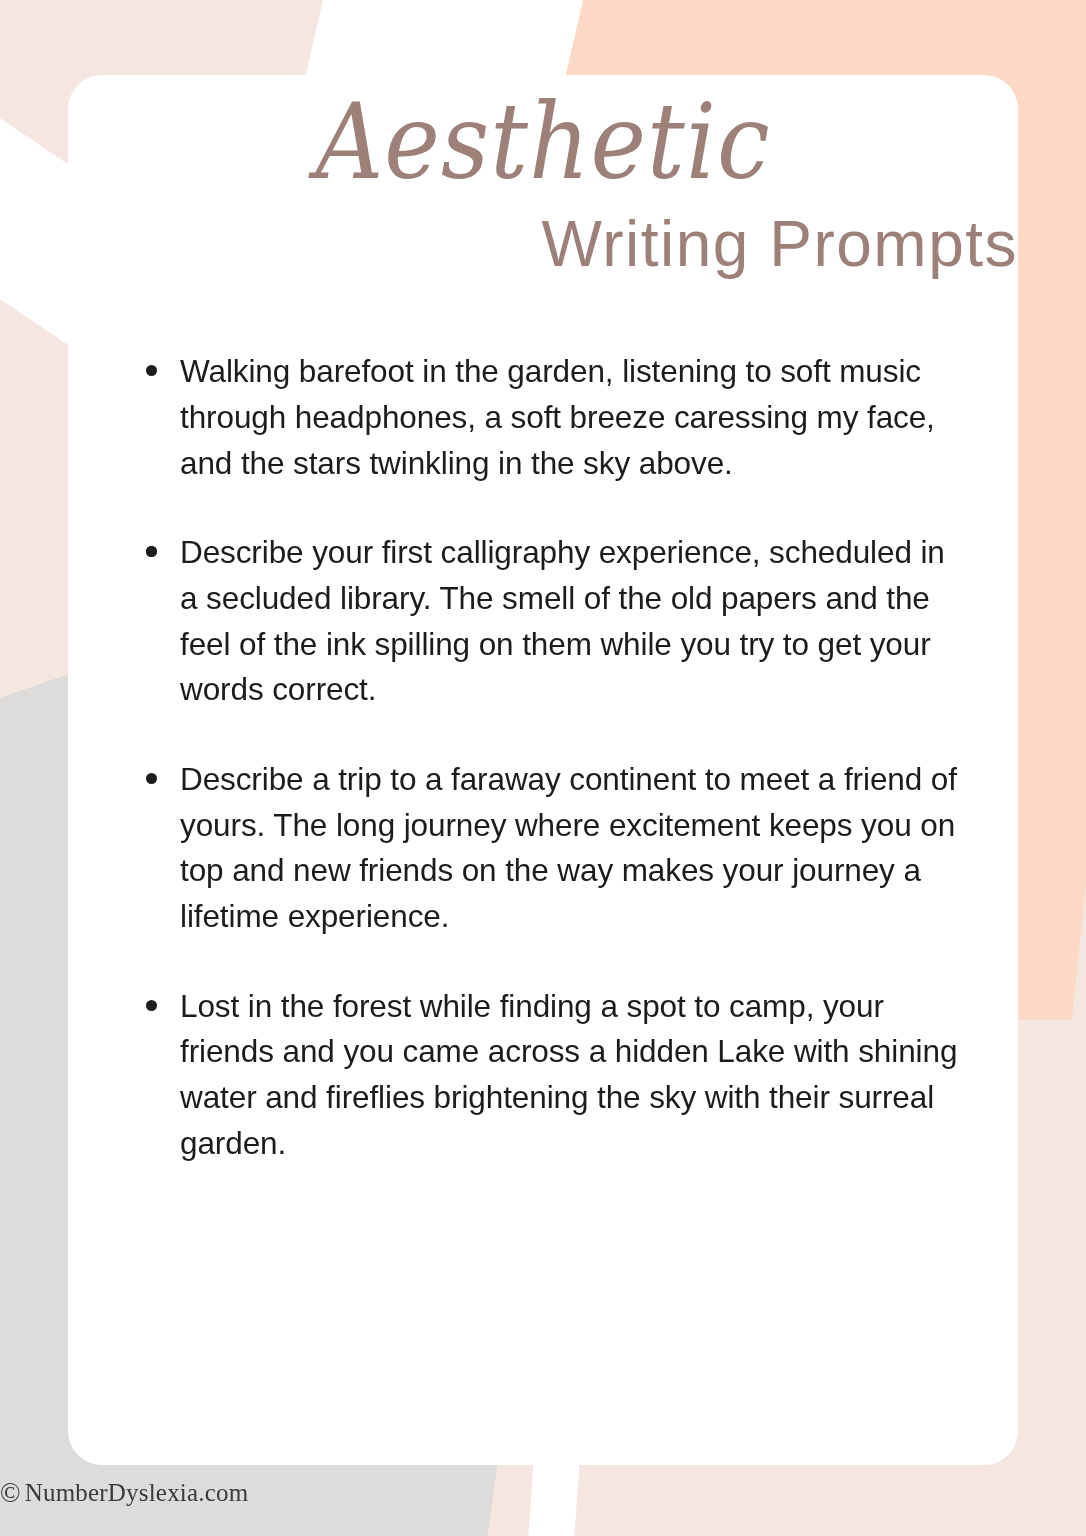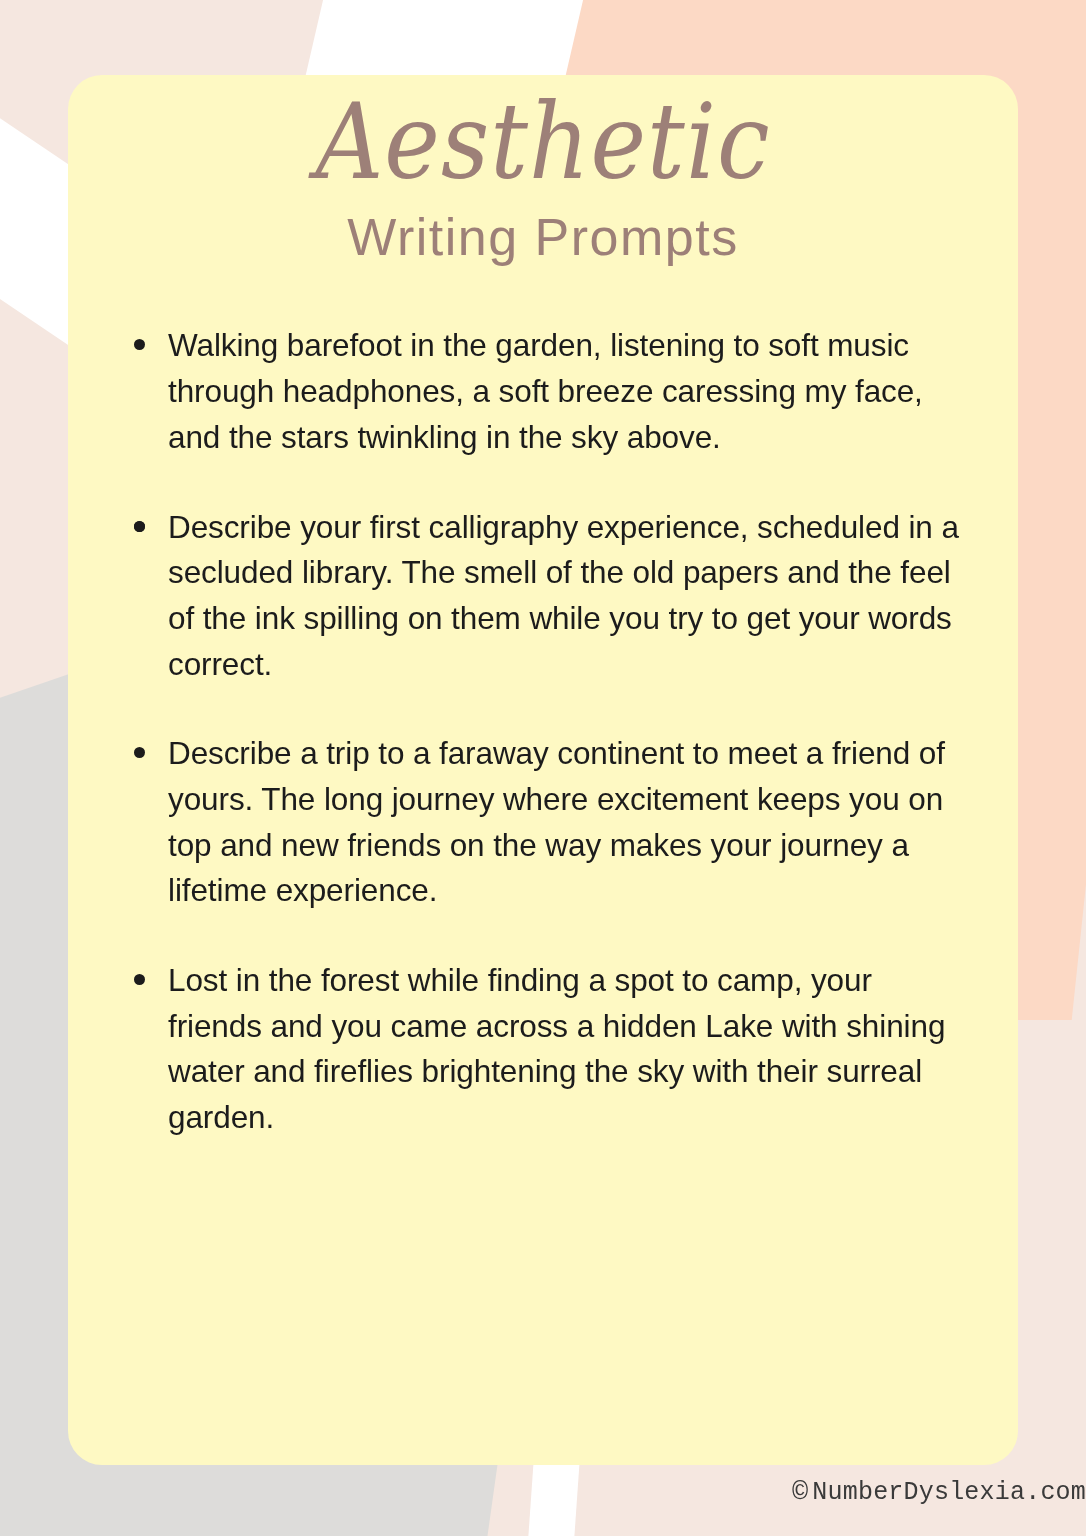--- a/index.html
+++ b/index.html
@@ -92,21 +92,21 @@
     transform-origin: top left;
   }
 
   
   .card {
     position: absolute;
     left: 68px;
     top: 75px;
     width: 950px;
     height: 1390px;
-    background: #fef9c3;
+    background: #ffffff;
     border-radius: 34px;
     box-sizing: border-box;
     padding: 0;
   }
 
   .title-block {
     text-align: center;
     padding-top: 18px;
   }
   .title-script {
@@ -116,31 +116,32 @@
     line-height: 1.05;
     color: #9d8078;
     letter-spacing: 1px;
     margin: 0;
     font-weight: 400;
     transform: scaleY(1.12);
     transform-origin: center;
   }
   .title-sub {
     font-family: "Liberation Sans", sans-serif;
-    font-size: 52px;
+    font-size: 64px;
     line-height: 1.15;
     color: #9d8078;
     font-weight: 300;
     letter-spacing: 1.5px;
-    margin: 16px 0 0 0;
+    margin: 16px 0 12px 0;
+    text-align: right;
   }
 
   .prompt-list {
     list-style: none;
-    margin: 0;
+    margin: 12px;
     padding: 56px 44px 0 58px;
   }
   .prompt-item {
     position: relative;
     display: block;
     padding-left: 42px;
     margin-bottom: 44px;
     font-family: "Liberation Sans", sans-serif;
     font-size: 31.5px;
     line-height: 1.45;
@@ -156,25 +157,25 @@
     top: 16px;
     width: 11px;
     height: 11px;
     border-radius: 50%;
     background: #1c1c1c;
   }
 
   
   .footer {
     position: absolute;
-    left: 12px;
+    left: 0;
     right: 0;
     top: 1478px;
-    text-align: right;
-    font-family: Liberation Mono, monospace;
+    text-align: left;
+    font-family: Liberation Serif, serif;
     font-size: 25px;
     color: #3a3a3a;
     letter-spacing: 0.2px;
     white-space: nowrap;
   }
   .footer .copy-mark {
     display: inline-block;
     font-size: 27px;
     vertical-align: -1px;
     margin-right: 4px;

